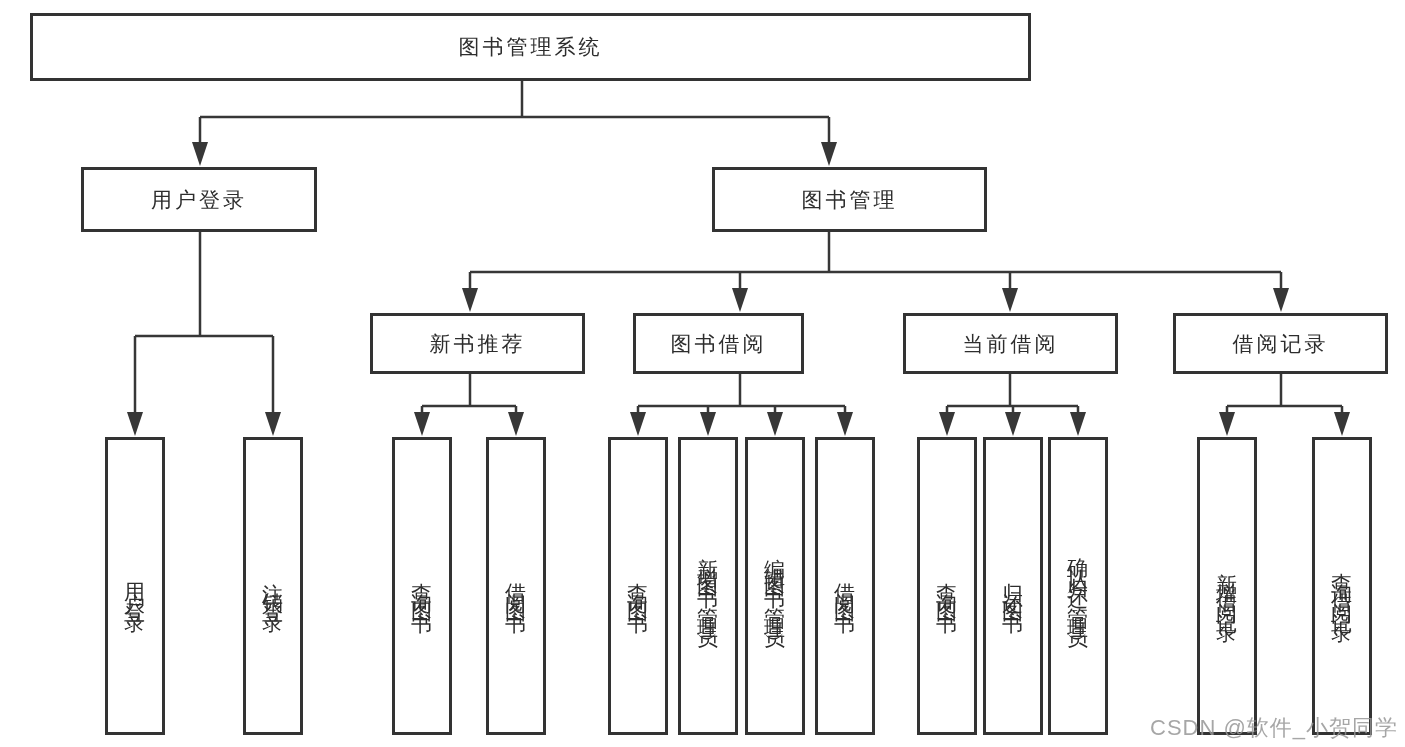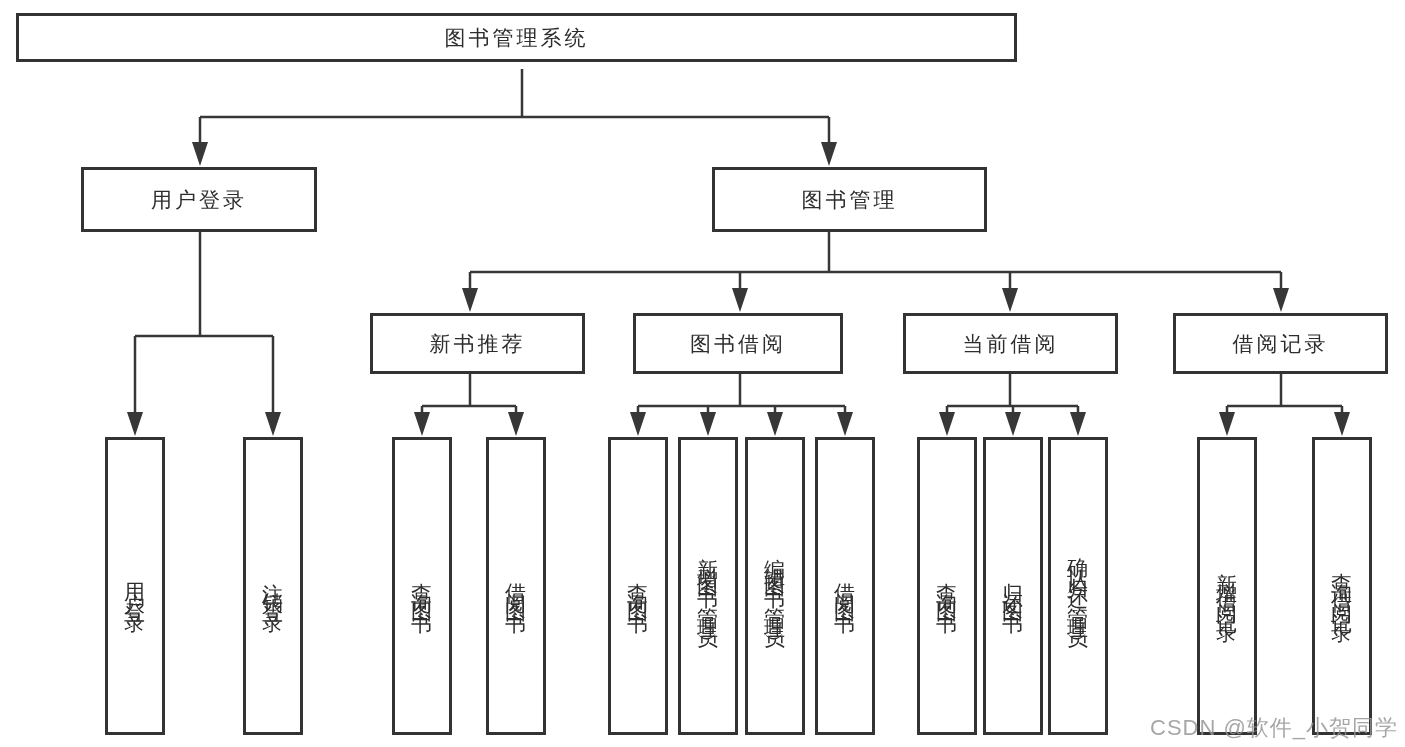--- a/index.html
+++ b/index.html
@@ -143,35 +143,35 @@
     <g>
       <line x1="1281" y1="374" x2="1281" y2="406"></line>
       <line x1="1227" y1="406" x2="1342" y2="406"></line>
       <line x1="1227" y1="406" x2="1227" y2="420"></line>
       <polygon points="1219,412 1235,412 1227,436"></polygon>
       <line x1="1342" y1="406" x2="1342" y2="420"></line>
       <polygon points="1334,412 1350,412 1342,436"></polygon>
     </g>
   </svg>
 
-  <div class="hbox" style="left:16px; top:13px; width:1001px; height:49px;">
+  <div class="hbox" style="left:30px; top:13px; width:1001px; height:68px;">
     <span class="lbl">图书管理系统</span>
   </div>
 
   <div class="hbox" style="left:81px; top:167px; width:236px; height:65px;">
     <span class="lbl">用户登录</span>
   </div>
   <div class="hbox" style="left:712px; top:167px; width:275px; height:65px;">
     <span class="lbl">图书管理</span>
   </div>
 
   <div class="hbox" style="left:362px; top:313px; width:215px; height:61px;margin-left:8px;">
     <span class="lbl">新书推荐</span>
   </div>
-  <div class="hbox" style="left:633px; top:313px; width:210px; height:61px;">
+  <div class="hbox" style="left:633px; top:313px; width:171px; height:61px;">
     <span class="lbl">图书借阅</span>
   </div>
   <div class="hbox" style="left:903px; top:313px; width:215px; height:61px;">
     <span class="lbl">当前借阅</span>
   </div>
   <div class="hbox" style="left:1173px; top:313px; width:215px; height:61px;">
     <span class="lbl">借阅记录</span>
   </div>
 
   <div class="vbox" style="left:105px;">

